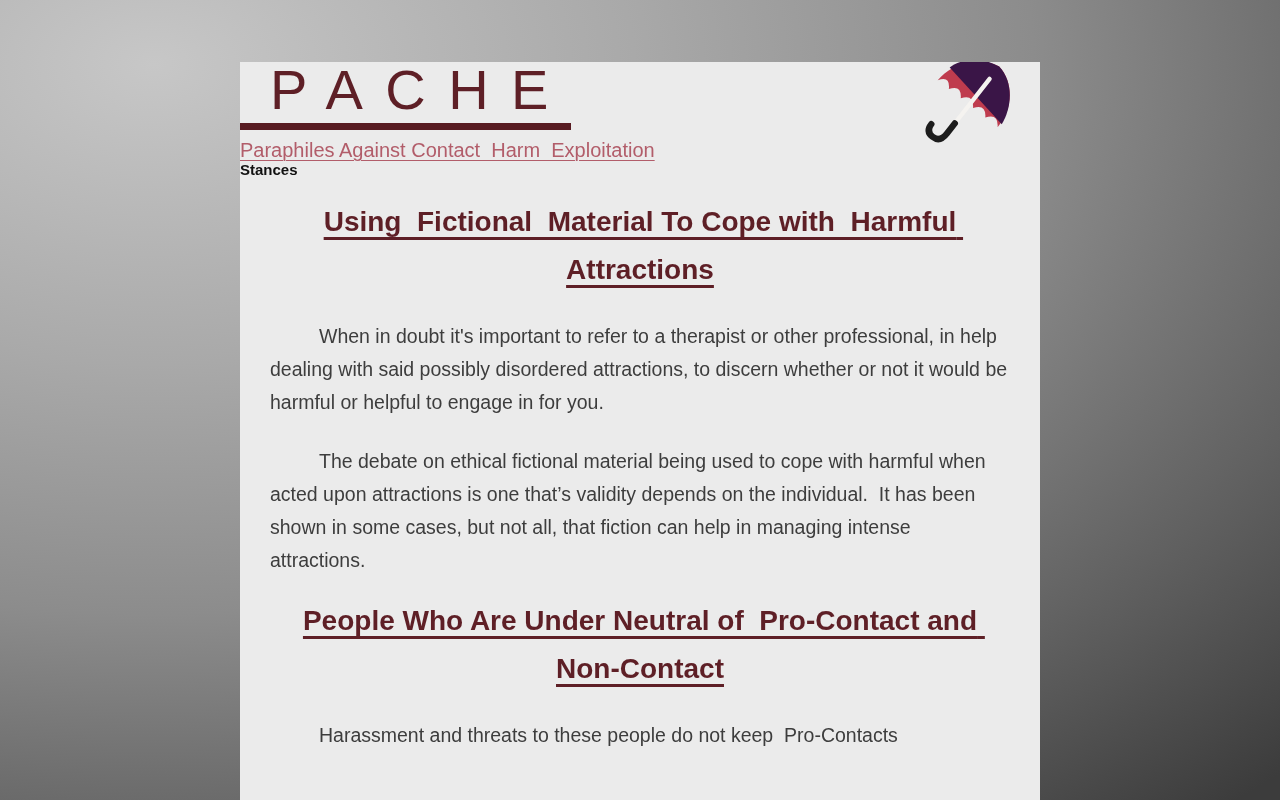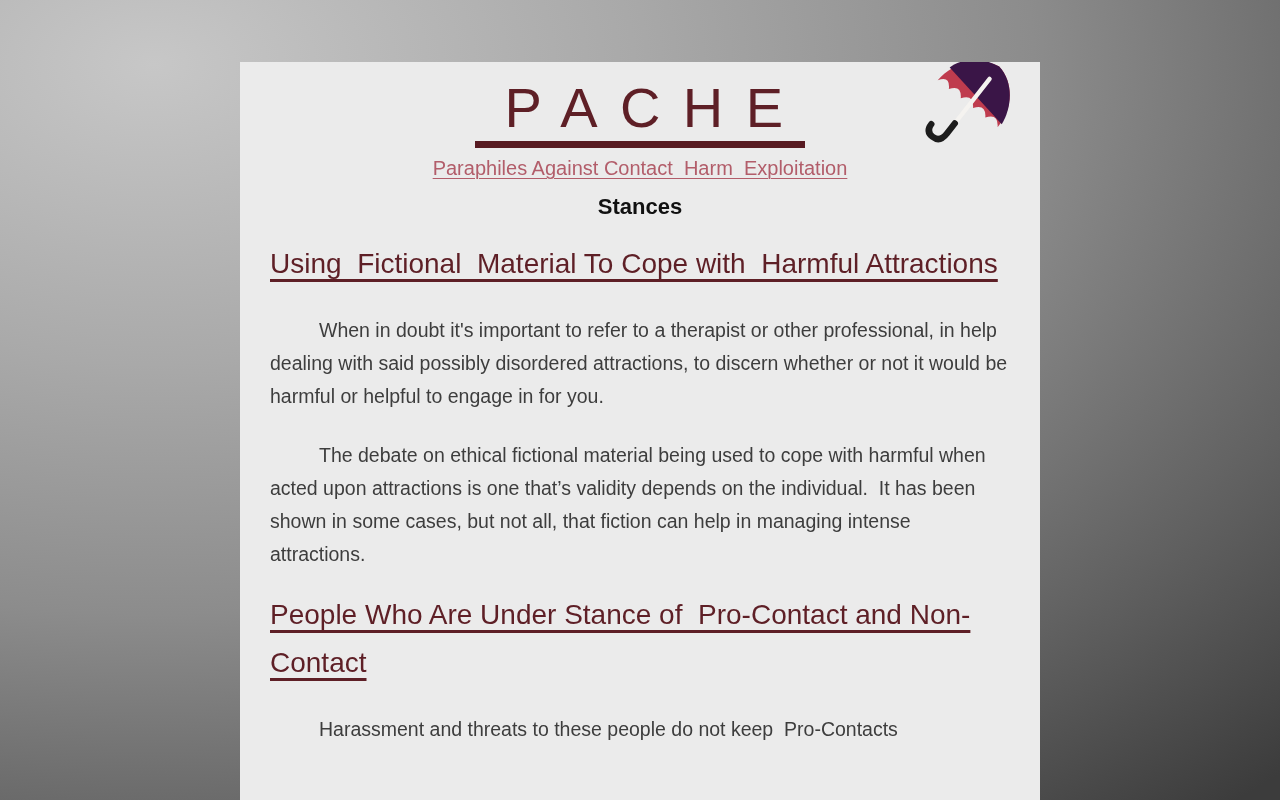--- a/index.html
+++ b/index.html
@@ -17,21 +17,21 @@
     font-family: "Liberation Sans", sans-serif;
     background: #8f8f8f radial-gradient(ellipse 125% 125% at 12% 8%,
       #c7c7c7 0%, #a9a9a9 30%, #8c8c8c 55%, #606060 80%, #3c3c3c 100%);
   }
   .panel {
     position: absolute; left: 240px; top: 62px;
     width: 800px; height: 738px;
     background: var(--panel-bg);
     overflow: hidden;
   }
-  header { padding-top: 18px; text-align: center; position: relative; }
+  header { text-align: left; position: relative; }
   .brand { line-height: 1; }
   .brand-text {
     display: inline-block;
     font-size: 56px; font-weight: 400;
     color: var(--accent-maroon);
     letter-spacing: 0.40em;
     border-bottom: 7px solid var(--title-bar);
     padding: 0 0 5px 30px;
     white-space: pre;
   }
@@ -39,35 +39,34 @@
   .tagline a {
     color: var(--link-rose);
     font-size: 20px;
     text-decoration: underline;
     text-decoration-thickness: 1px;
     text-underline-offset: 3px;
     white-space: pre-wrap;
     cursor: pointer;
   }
   .page-label {
-    margin-top: 15px;
-    font-size: 22px; font-weight: 700;
+    font-size: 15px; font-weight: 700;
     color: var(--stances-text);
   }
   .logo {
     position: absolute; right: 22px; top: -12px;
     width: 100px; height: 112px;
     overflow: visible;
   }
   main { padding: 0 30px 20px; }
   h2 {
     margin: 20px 0 0;
-    font-size: 28px; font-weight: 400;
+    font-size: 28px; font-weight: 700;
     line-height: 48px;
-    text-align: left;
+    text-align: center;
     color: var(--accent-maroon);
     text-decoration: underline;
     text-decoration-thickness: 2.5px;
     text-underline-offset: 6px;
     white-space: pre-wrap;
     cursor: pointer;
   }
   p {
     margin: 26px 0 0;
     font-size: 19.5px;
@@ -99,17 +98,17 @@
           <path d="M50,80 L50,93 Q50,105 40.5,105 Q31.5,105 31.5,95.5" fill="none" stroke-width="6.5" stroke-linecap="round" stroke="#1c1c1c"></path>
         </g>
       </svg>
     </header>
 
     <main>
       <h2>Using  Fictional  Material To Cope with  Harmful Attractions</h2>
       <p>When in doubt it's important to refer to a therapist or other professional, in help dealing with said possibly disordered attractions, to discern whether or not it would be harmful or helpful to engage in for you.</p>
       <p>The debate on ethical fictional material being used to cope with harmful when acted upon attractions is one that’s validity depends on the individual.  It has been shown in some cases, but not all, that fiction can help in managing intense attractions.</p>
 
-      <h2>People Who Are Under Stance of  Pro-Contact and Non-Contact</h2>
+      <h2>People Who Are Under Neutral of  Pro-Contact and Non-Contact</h2>
       <p>Harassment and threats to these people do not keep  Pro-Contacts</p>
     </main>
   </div>
 </div>
 
 </body></html>

